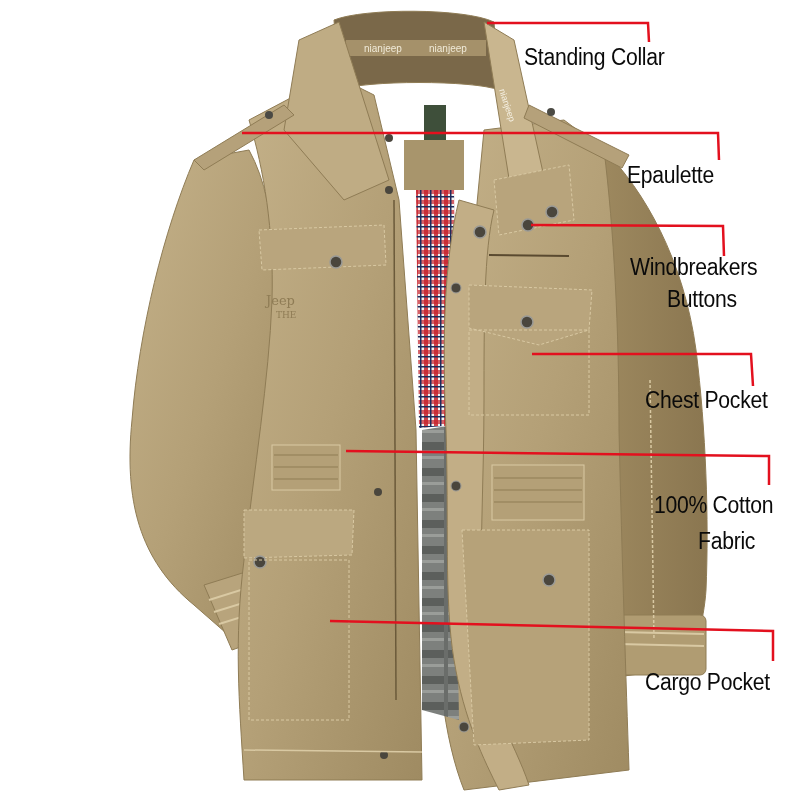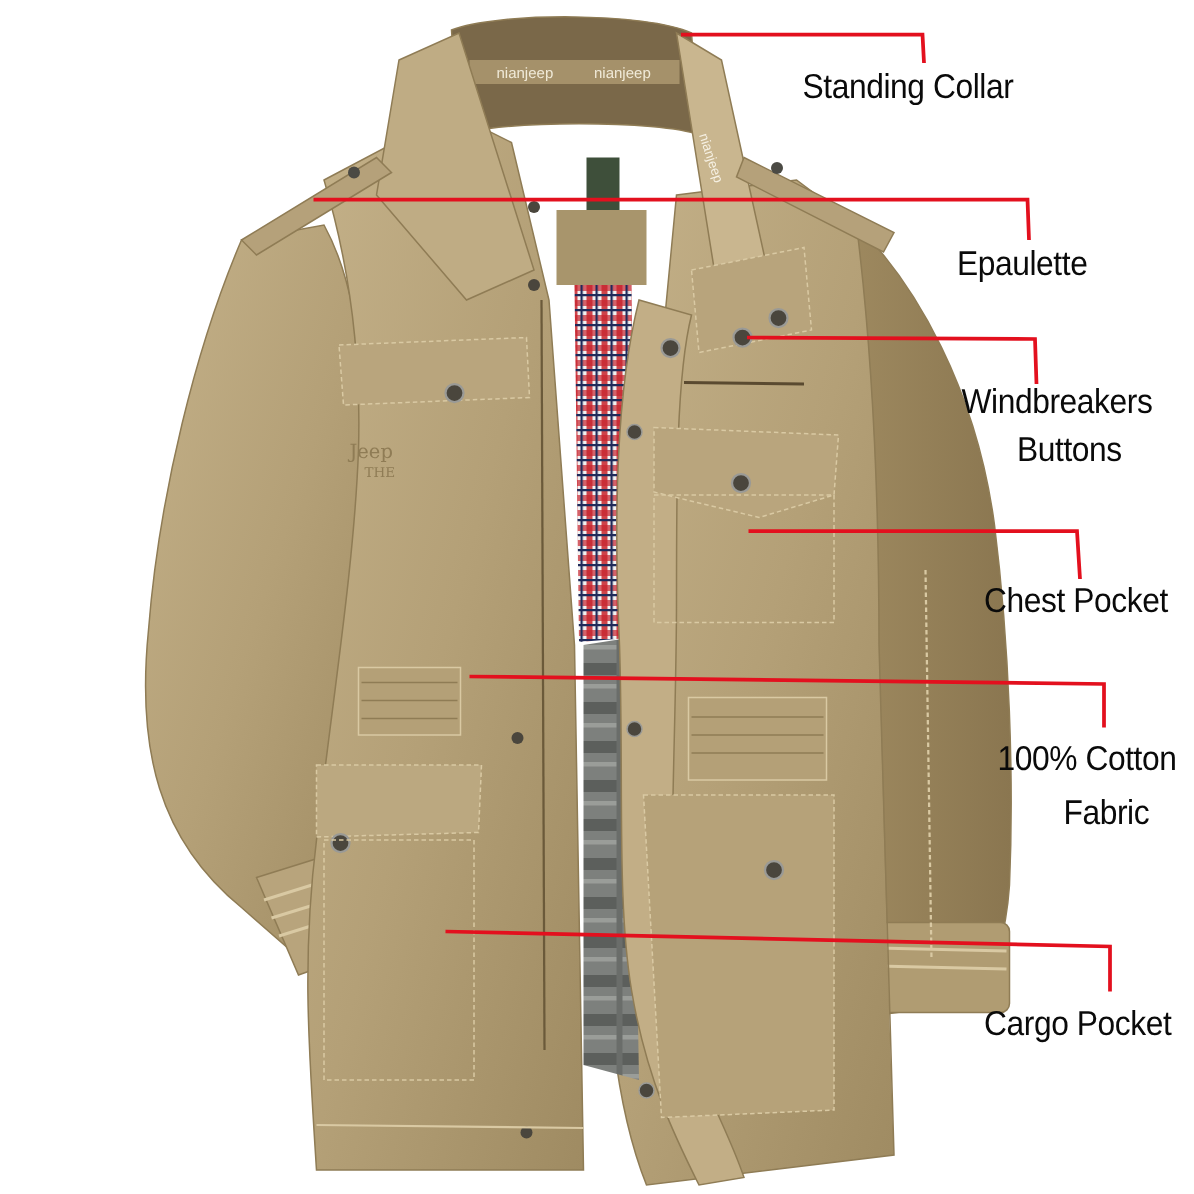--- a/index.html
+++ b/index.html
@@ -1,18 +1,18 @@
 <!DOCTYPE html>
 <html><head>
 <meta charset="utf-8">
 <style>
   html, body { margin: 0; padding: 0; background: #ffffff; }
   body { width: 796px; height: 796px; position: relative; overflow: hidden;
          font-family: "Liberation Sans", sans-serif; }
-  #scene { position: absolute; left: 11px; top: 0; width: 732px; height: 796px; }
+  #scene { position: absolute; left: 0; top: 0; width: 732px; height: 796px; padding-left: 44px; }
   .label {
     position: absolute; color: #0a0a0a; font-weight: 400;
     font-family: "Liberation Sans", sans-serif; font-size: 23px;
     letter-spacing: -0.3px; white-space: nowrap; line-height: 1;
     transform: scaleX(0.92); transform-origin: left top;
   }
 </style>
 </head>
 <body>
 

